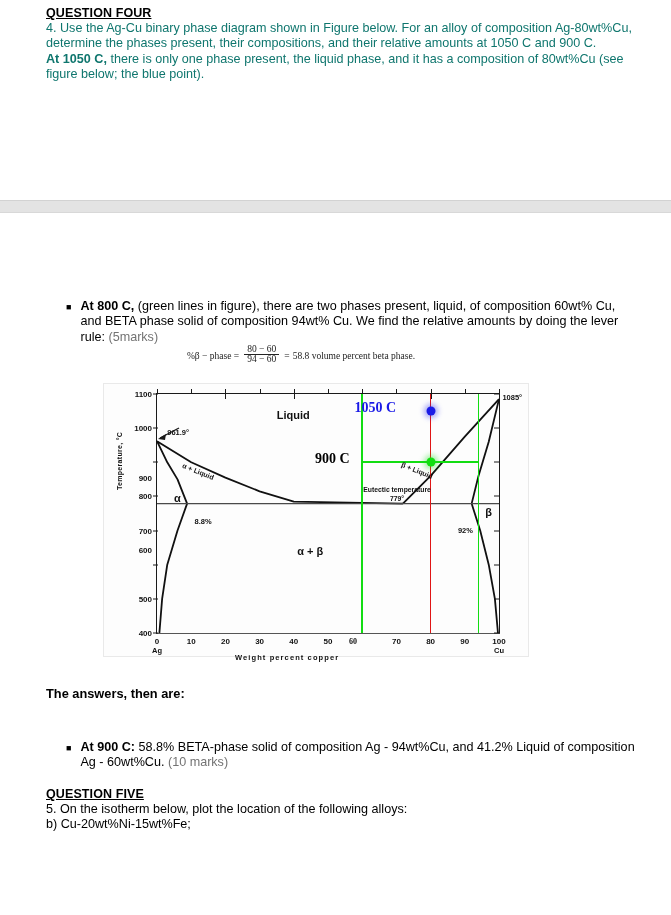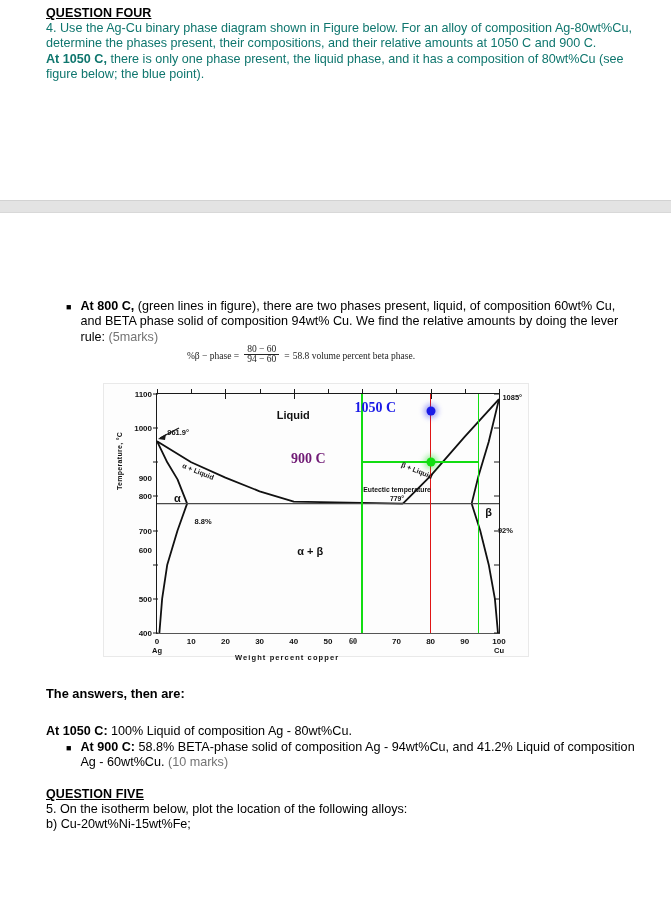--- a/index.html
+++ b/index.html
@@ -412,38 +412,35 @@
           <div class="rot-label" style="left: 27.36px; top: 68.2857px;">α + Liquid</div>
           <div class="rot-label" style="left: 246.24px; top: 66.5786px;">β + Liquid</div>
           <div class="region-label" style="left: 17.1px; top: 98.4286px;">α</div>
           <div class="region-label" style="left: 328.32px; top: 112.086px;">β</div>
           <div class="region-label" style="left: 140.22px; top: 151.35px;">α + β</div>
           <div class="eutectic-note" style="left: 206.24px; top: 92.3071px;">
             <div>Eutectic temperature</div>
             <div>779°</div>
           </div>
           <div class="pt-label" style="left: 37.62px; top: 123.353px;">8.8%</div>
-          <div class="pt-label" style="left: 300.96px; top: 131.547px; margin-left: 40px;">92%</div>
+          <div class="pt-label" style="left: 300.96px; top: 131.547px;">92%</div>
         </div>
 
       <svg width="60" height="30" viewBox="0 0 60 30" style="position:absolute;left:0px;top:29px;overflow:visible">
         <path d="M22,5 L3,15" stroke="#1a1a1a" stroke-width="1.4" fill="none"></path>
         <path d="M1,16 L9,11 L8,17 Z" fill="#1a1a1a"></path>
       </svg>
 
       <div class="big-temp-label" id="lbl-1050" style="left: 197.6px; top: 6.07143px; color: rgb(26, 26, 230);">1050 C</div>
-      <div class="big-temp-label" id="lbl-900" style="left: 134px; top: 57.2857px; color: #701a75;">900 C</div>
+      <div class="big-temp-label" id="lbl-900" style="left: 158px; top: 57.2857px; color: #000000;">900 C</div>
     </div>
   </div>
 
   <div id="answers-head">The answers, then are:</div>
 
-  <div id="ans-1050">
-    <b>At 1050 C:</b><span>  100% Liquid of composition Ag - 80wt%Cu.</span>
-  </div>
 
   <div id="ans-900">
     <div class="bullet-row">
       <span class="bullet-mark">■</span>
       <span class="bullet-text">
         <b>At 900 C:</b><span>    58.8% BETA-phase solid of composition Ag - 94wt%Cu, and 41.2% Liquid of composition Ag - 60wt%Cu. </span><span class="red">(10 marks)</span>
       </span>
     </div>
   </div>
 

